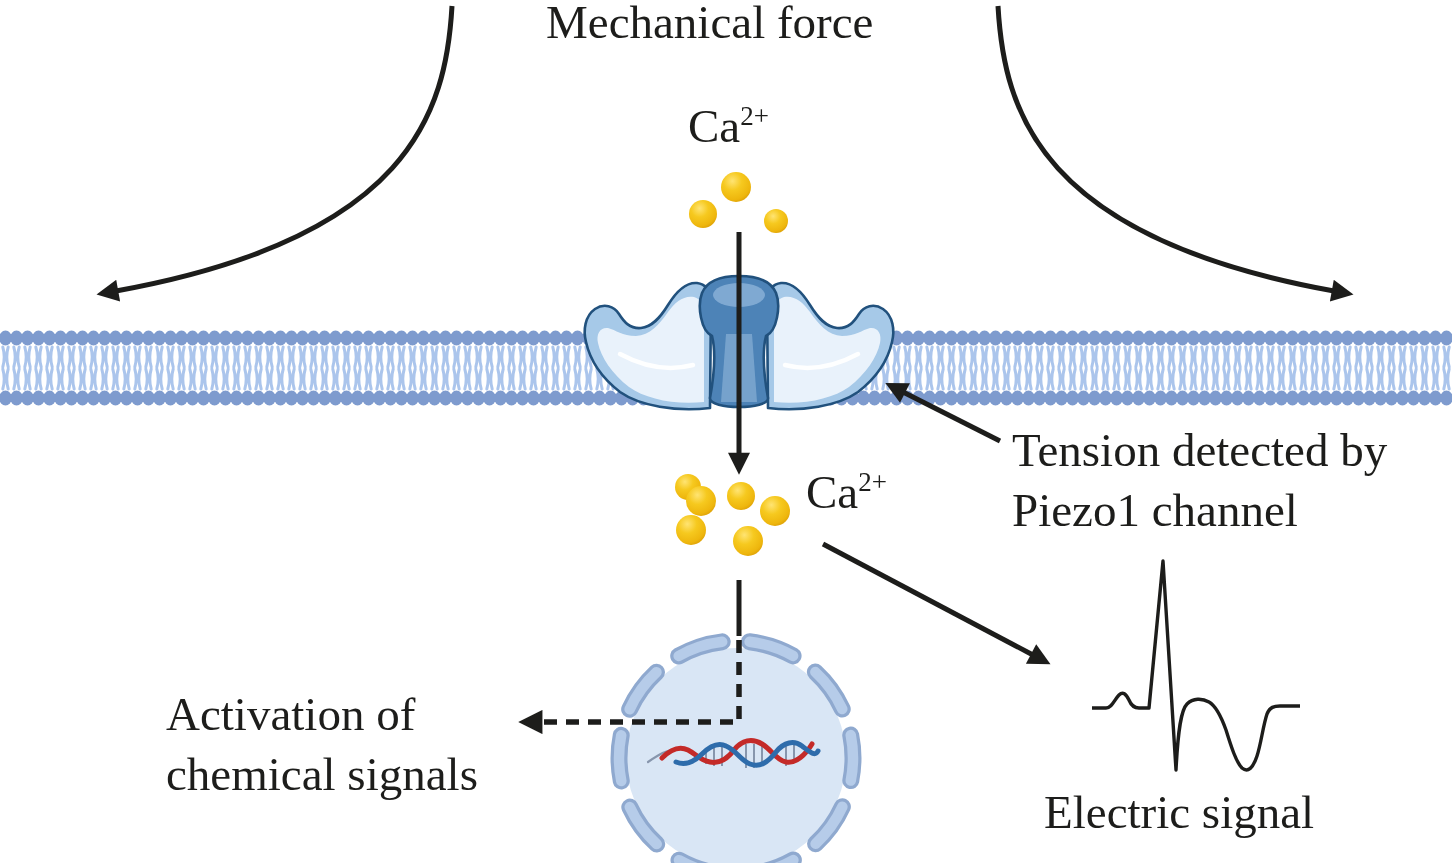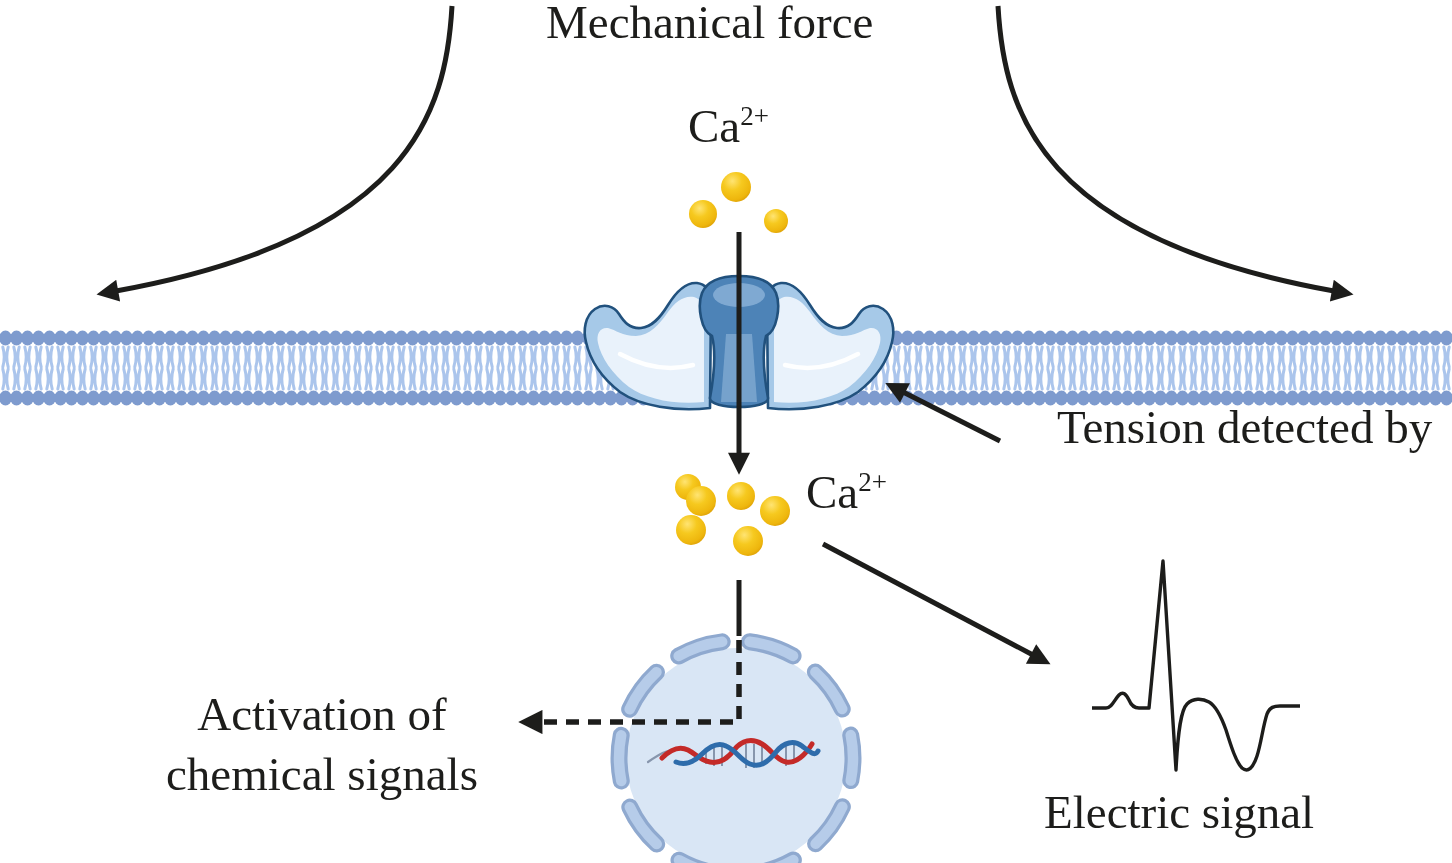--- a/index.html
+++ b/index.html
@@ -2,21 +2,20 @@
 <html style="--ink: #1d1d1b; --membrane_head: #7e9bce; --membrane_tail: #abc5ec; --wing_shade: #a6c9e8; --wing_light: #e9f2fb; --channel_outline: #21517d; --pore_fill: #4d83b7; --pore_highlight: #7fa9d2; --pore_stripe: #9fc1e2; --ion_core: #ffe473; --ion_mid: #f6c91f; --ion_edge: #d89a05; --nucleus_fill: #d9e6f5; --nucleus_ring: #b6cce9; --nucleus_ring_edge: #8fa9cf; --dna_red: #c42a28; --dna_blue: #2e6cab; --dna_rung: #8796ad;"><head>
 <meta charset="utf-8">
 <style>
   html,body { margin:0; padding:0; background:#ffffff; }
   .stage {
     position:relative;
     width:1452px; height:863px;
     overflow:hidden;
     background:#ffffff;
     font-family:"Liberation Serif", serif;
-    text-align:center;
   }
   .stage svg { position:absolute; left:0; top:0; }
   .label {
     position:absolute;
     color:var(--ink);
     font-size:47px;
     line-height:1.28;
     white-space:nowrap;
   }
   .label .line { display:block; }
@@ -185,22 +184,23 @@
 
   <div class="label" style="left:688px; top:96px;">
     <span>Ca</span><span class="sup">2+</span>
   </div>
 
 
   <div class="label" style="left:806px; top:462px;">
     <span>Ca</span><span class="sup">2+</span>
   </div>
 
-  <div class="label" style="left:1012px; top:397px;margin-left:45px;">
+  <div class="label" style="left:1012px; top:420px;">
     <span class="line">Tension detected by</span>
+    <span class="line">Piezo1 channel</span>
   </div>
 
   <div class="label" style="left:1044px; top:782px;">Electric signal</div>
 
   <div class="label" style="left:166px; top:684px;">
     <span class="line">Activation of</span>
     <span class="line">chemical signals</span>
   </div>
 
 </div>

